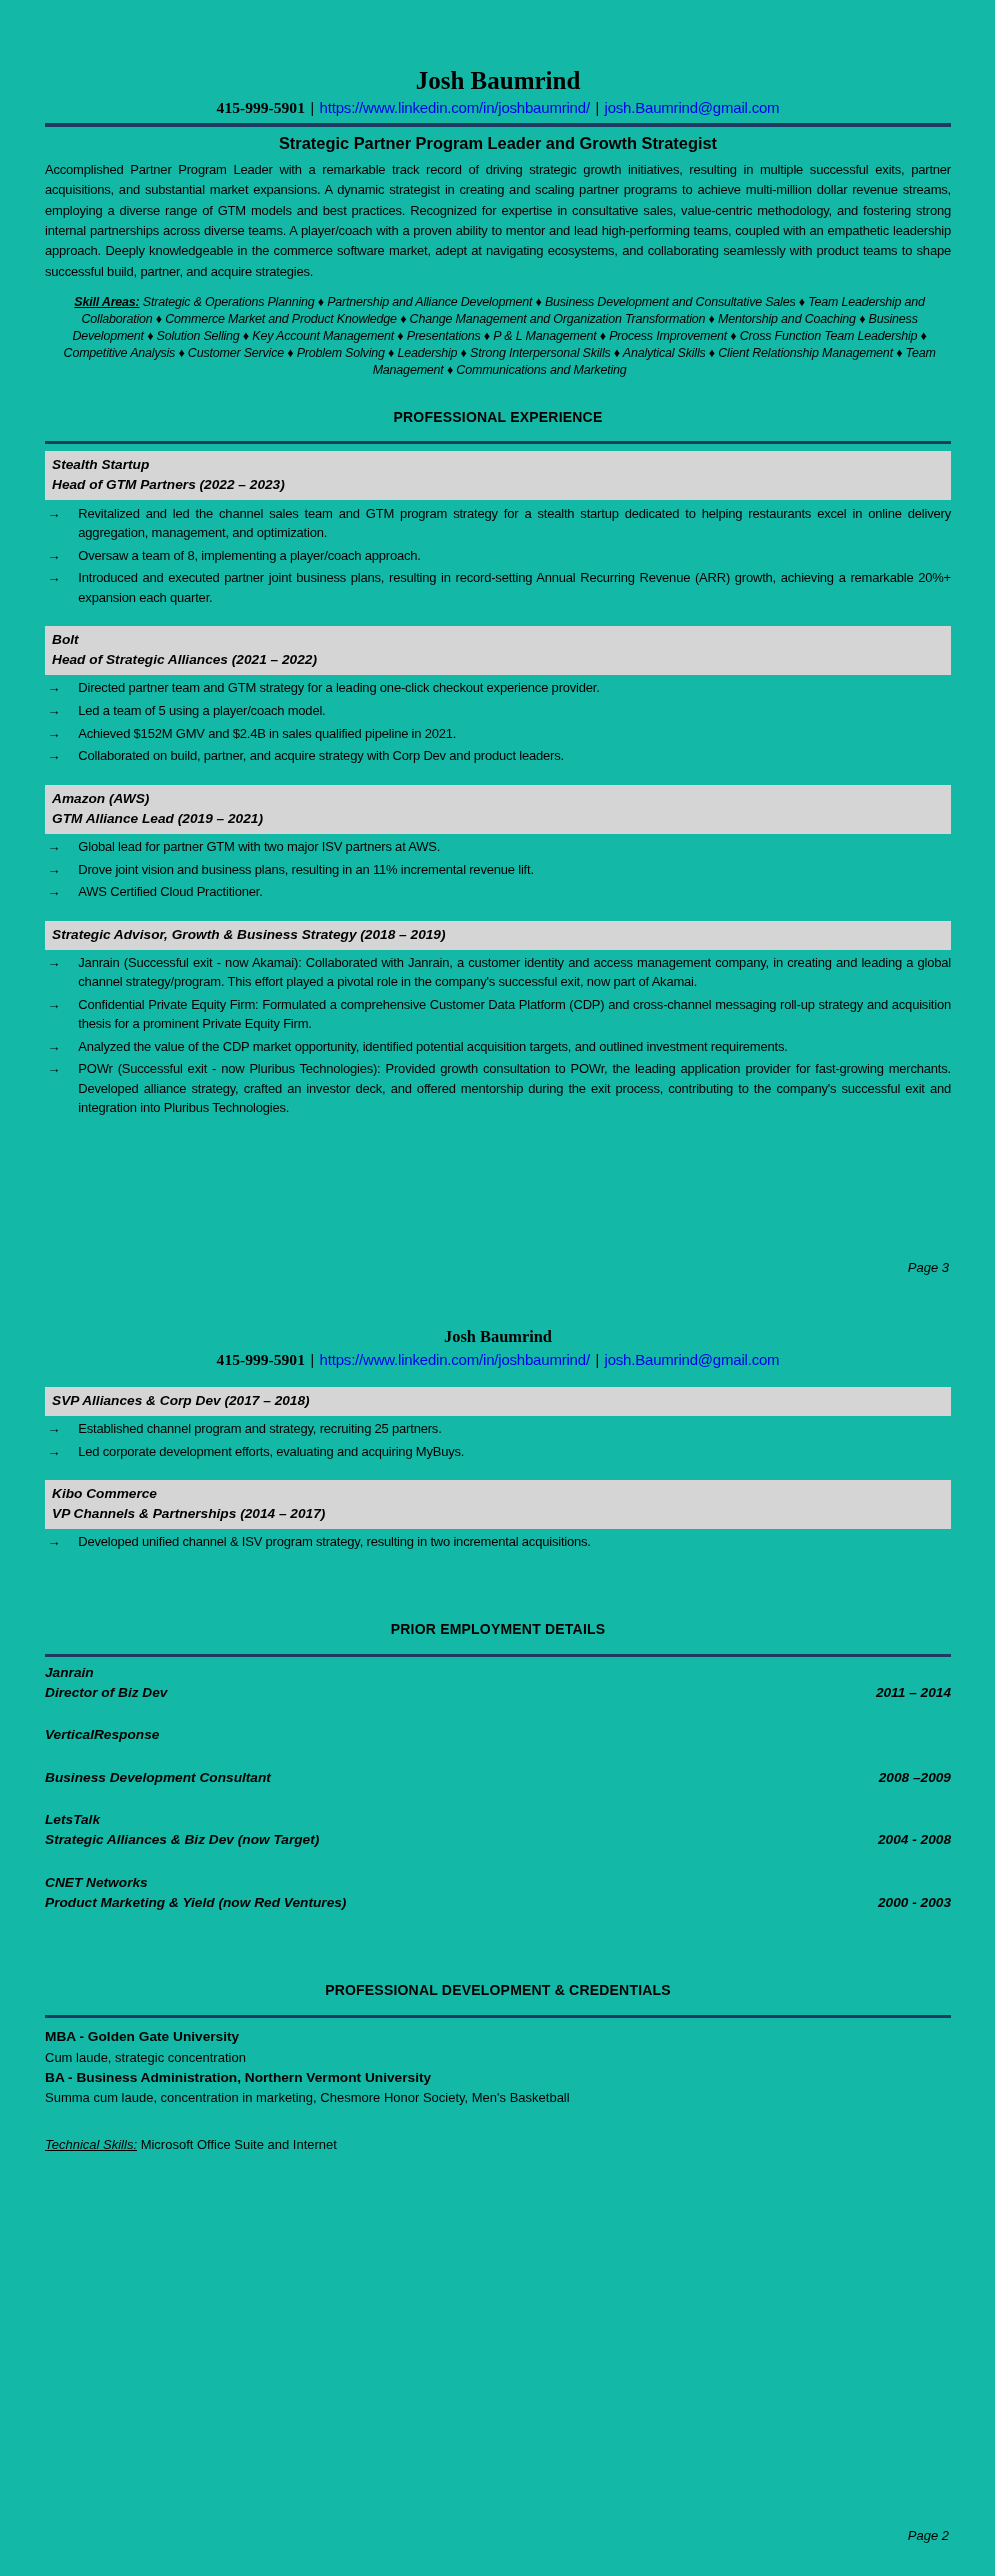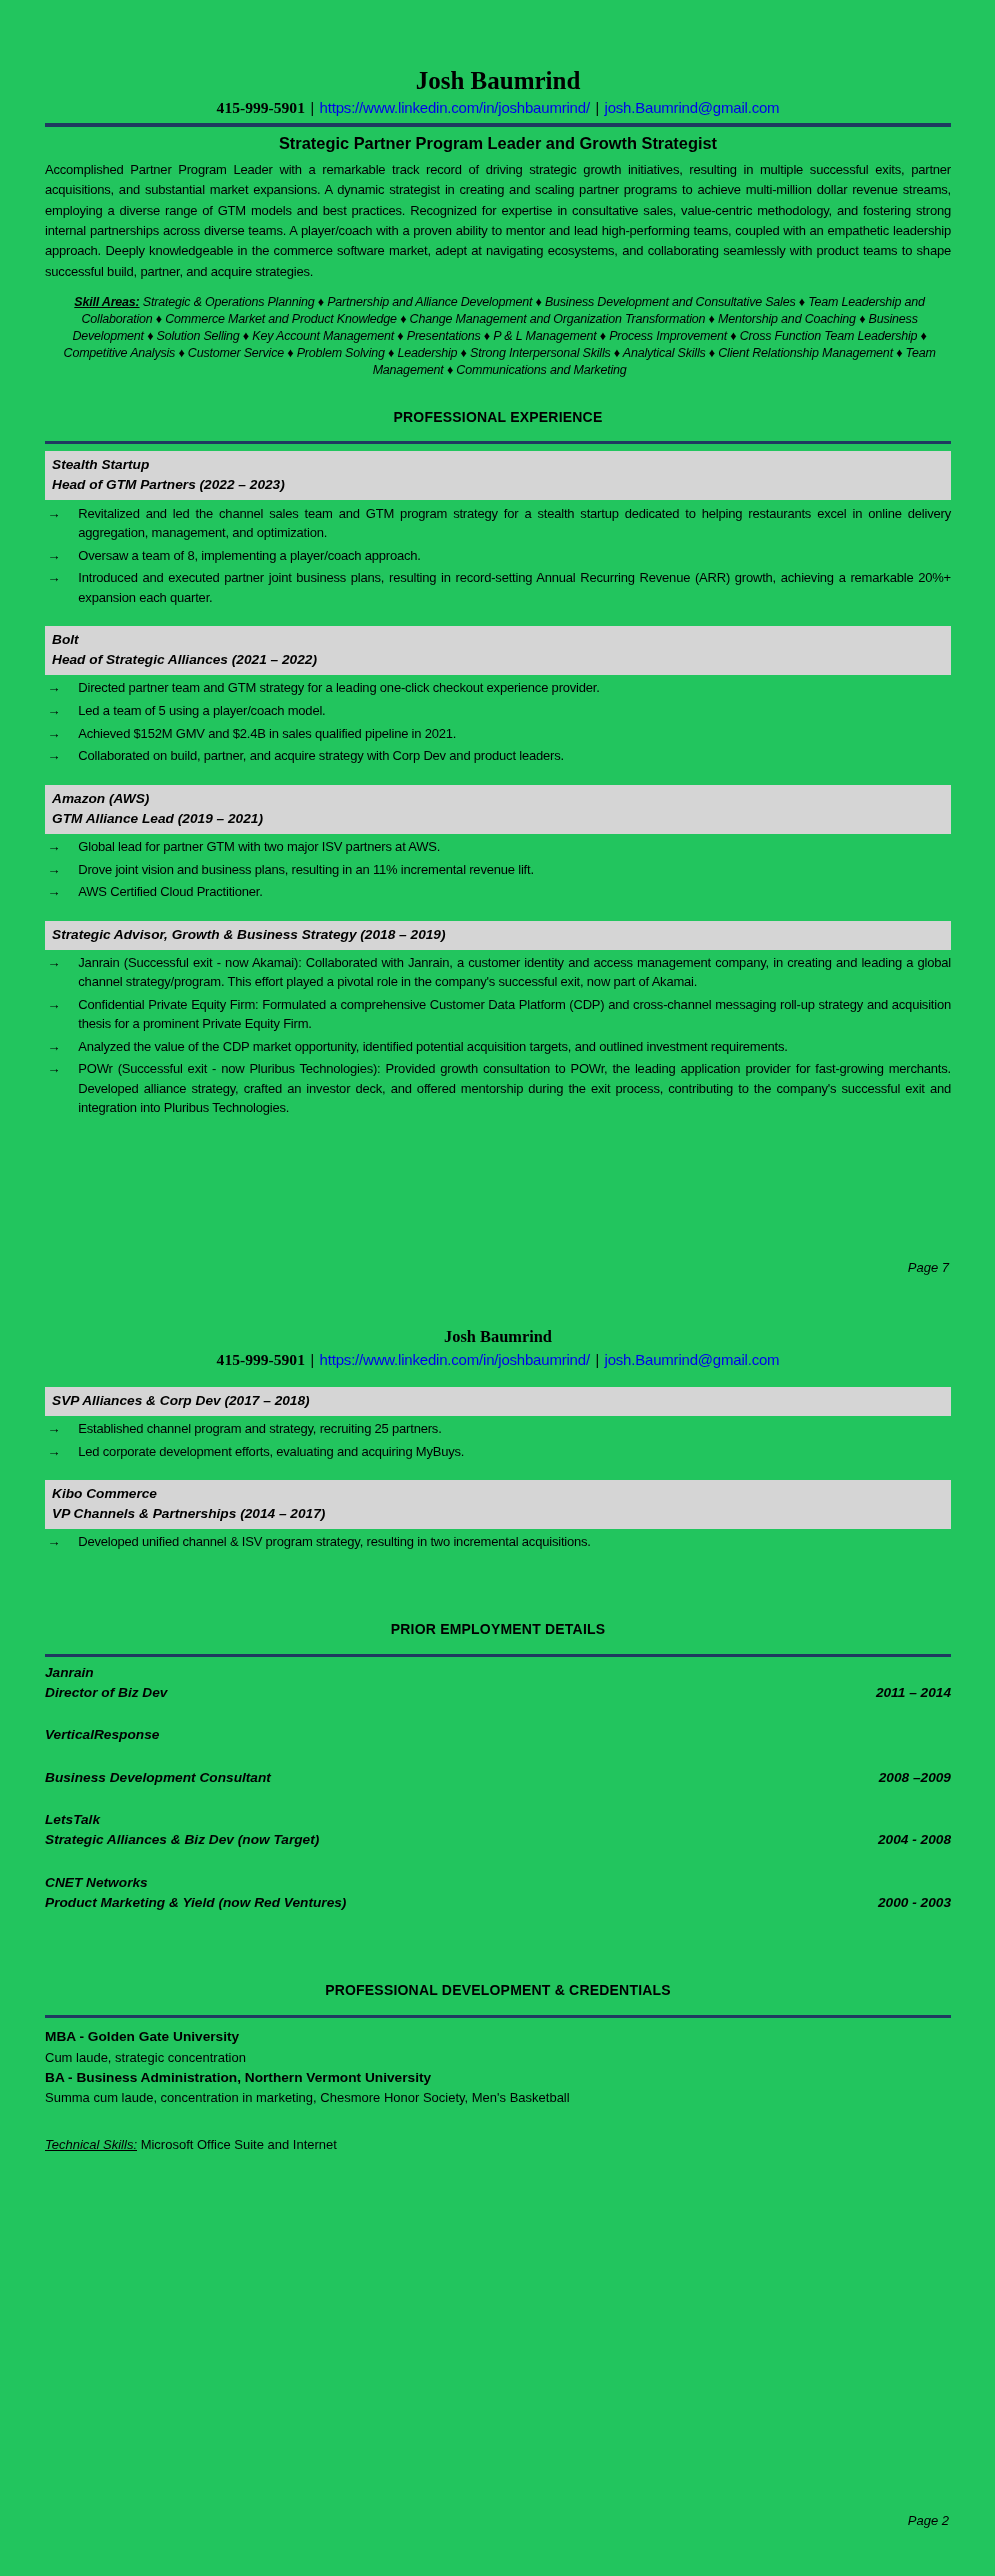--- a/index.html
+++ b/index.html
@@ -1,17 +1,17 @@
 <!DOCTYPE html>
 <html style="font-size:12.5px"><head>
 <meta charset="utf-8">
 <style>
   html,body { margin:0; padding:0; background:#ffffff; }
   body { width:996px; font-family:"Liberation Sans", sans-serif; color:#000; }
-  .page { position:relative; width:996px; height:1288px; background:#22c55e;
+  .page { position:relative; width:996px; height:1288px; background:#14b8a6;
           padding:0 45px; box-sizing:border-box; overflow:hidden; }
   .doc-name { text-align:center; font-family:"Liberation Serif", serif; font-weight:bold; }
   .page1 .doc-name { font-size:25px; padding-top:66px; line-height:30px; }
   .page2 .doc-name { font-size:16.4px; padding-top:39px; line-height:20.3px; }
   .contact { text-align:center; margin-top:2.3px; font-size:13.3px; line-height:19.5px; }
   .contact .phone { font-family:"Liberation Serif", serif; font-weight:bold; font-size:15.6px; }
   .contact .sep { margin:0 5.5px; font-size:14px; font-weight:normal; }
   .contact a.link { color:#0000EE; font-size:15px; letter-spacing:-0.2px; cursor:pointer; }
   .rule { height:3.1px; background:#1F3A60; margin-top:4.7px; }
   .doc-title { text-align:center; font-weight:bold; font-size:16.4px; margin-top:7px; line-height:19.5px; }
@@ -36,21 +36,21 @@
   .pj-row { display:flex; justify-content:space-between; }
   .pj-dates { white-space:nowrap; }
   .edu { }
   .edu.first { margin-top:9.4px; }
   .edu .degree { font-weight:bold; font-size:13.7px; line-height:20.3px; }
   .edu .detail { font-size:13px; line-height:20.3px; }
   .tech { margin-top:26.6px; font-size:13px; line-height:20.3px; }
   .tech .tech-label { font-style:italic; text-decoration:underline; }
   .page-footer { position:absolute; right:47px; font-style:italic; font-size:13px; }
   .page1 .page-footer { bottom:13.3px; }
-  .page2 .page-footer { bottom:48px; }
+  .page2 .page-footer { bottom:33px; }
 </style>
 </head>
 <body>
 
 <div class="page page1">
 
   <div class="doc-name">Josh Baumrind</div>
 
   <div class="contact">
     <span class="phone">415-999-5901</span><span class="sep">|</span><a class="link">https://www.linkedin.com/in/joshbaumrind/</a><span class="sep">|</span><a class="link">josh.Baumrind@gmail.com</a>
@@ -143,21 +143,21 @@
     <div class="bullet">
         <span class="marker">→</span>
         <span class="btext">Analyzed the value of the CDP market opportunity, identified potential acquisition targets, and outlined investment requirements.</span>
       </div>
     <div class="bullet">
         <span class="marker">→</span>
         <span class="btext">POWr (Successful exit - now Pluribus Technologies): Provided growth consultation to POWr, the leading application provider for fast-growing merchants. Developed alliance strategy, crafted an investor deck, and offered mentorship during the exit process, contributing to the company's successful exit and integration into Pluribus Technologies.</span>
       </div>
   </div>
 
-  <div class="page-footer">Page 7</div>
+  <div class="page-footer">Page 3</div>
 </div>
 
 <div class="page page2">
 
   <div class="doc-name">Josh Baumrind</div>
 
   <div class="contact">
     <span class="phone">415-999-5901</span><span class="sep">|</span><a class="link">https://www.linkedin.com/in/joshbaumrind/</a><span class="sep">|</span><a class="link">josh.Baumrind@gmail.com</a>
   </div>
 

